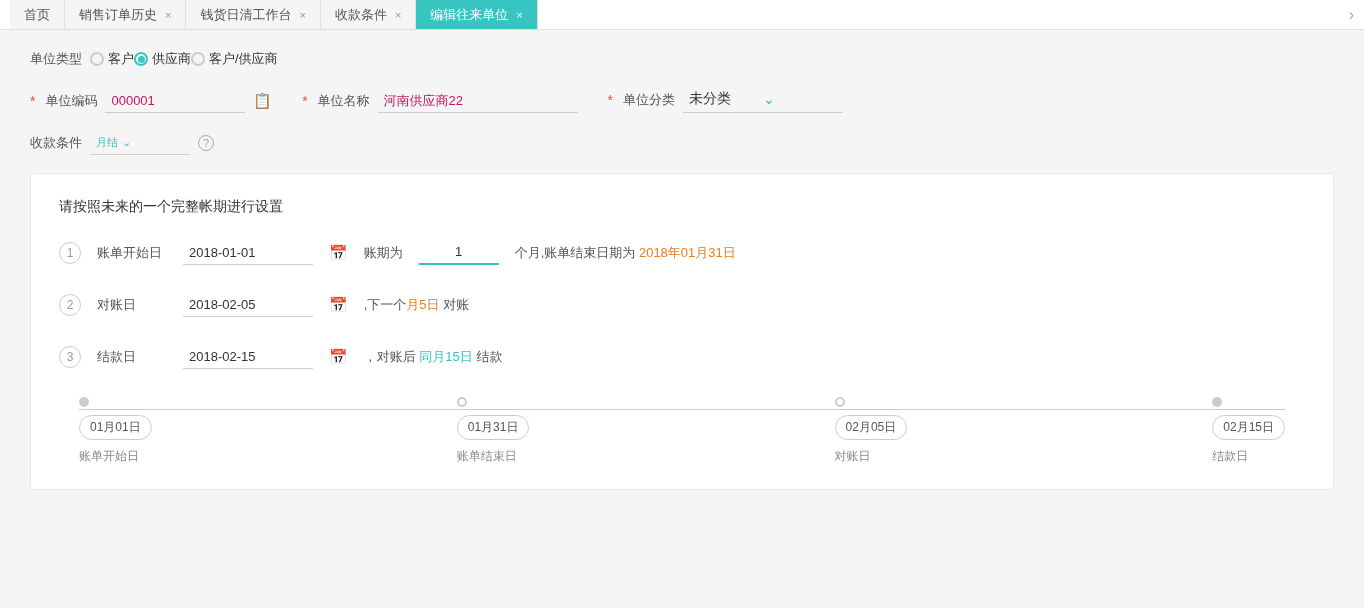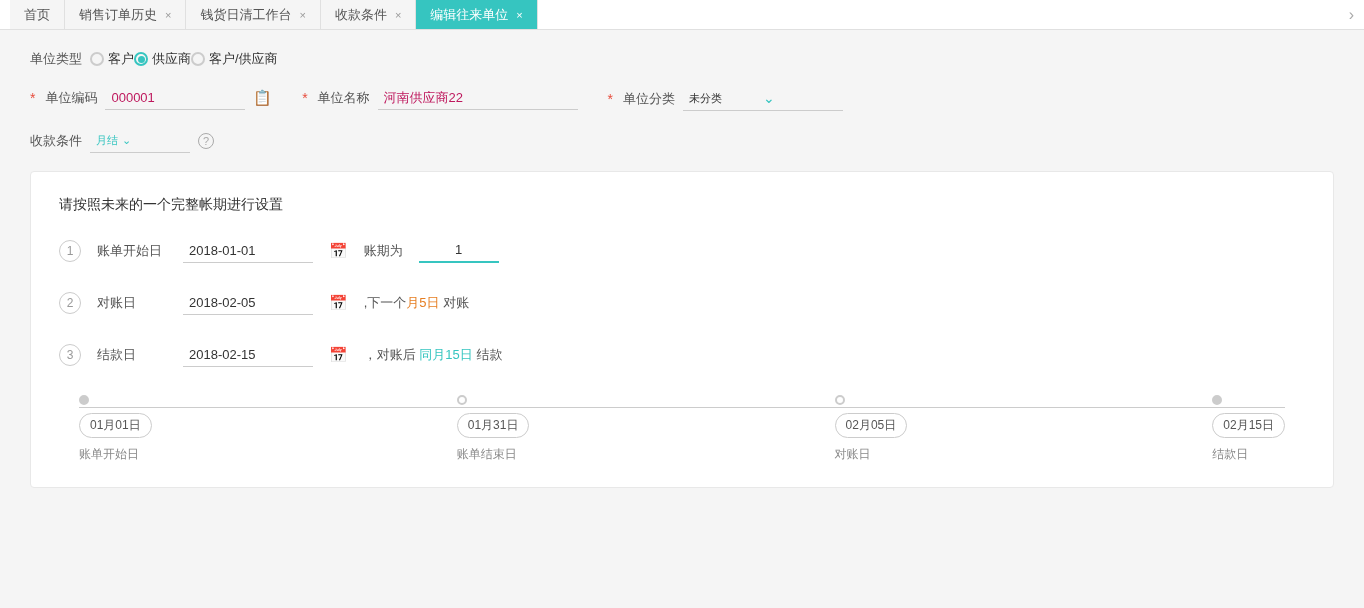--- a/index.html
+++ b/index.html
@@ -50,21 +50,21 @@
     
     .main-content {
       padding: 20px 30px;
       background: #f5f5f5;
       min-height: calc(100vh - 40px);
     }
 
     
     .form-row {
       display: flex;
-      align-items: flex-start;
+      align-items: flex-end;
       margin-bottom: 18px;
       gap: 30px;
     }
     .form-field {
       display: flex;
       align-items: center;
       gap: 8px;
     }
     .form-field label {
       color: #555;
@@ -149,21 +149,21 @@
     .select-dropdown {
       display: flex;
       align-items: center;
       border-bottom: 1px solid #ccc;
       padding: 4px 6px;
       min-width: 160px;
       cursor: pointer;
     }
     .select-dropdown span {
       flex: 1;
-      font-size: 11px;
+      font-size: 14px;
       color: #333;
     }
     .select-dropdown .arr {
       color: #36c5c0;
       font-size: 14px;
     }
 
     .help-icon {
       width: 16px;
       height: 16px;
@@ -396,20 +396,23 @@
       <div class="step-number">
         <span>1</span>
       </div>
       <span class="step-label">账单开始日</span>
       <input type="text" class="step-value" value="2018-01-01" style="">
       <span class="calendar-icon">📅</span>
       <span class="step-desc">
         <span>账期为</span>
       </span>
       <input type="text" class="step-period-input" value="1" style="">
+      <span class="step-desc">
+        <span>个月,账单结束日期为 </span><span class="highlight-orange">2018年01月31日</span>
+      </span>
     </div>
 
     <div class="step-row">
       <div class="step-number">
         <span>2</span>
       </div>
       <span class="step-label">对账日</span>
       <input type="text" class="step-value" value="2018-02-05" style="">
       <span class="calendar-icon">📅</span>
       <span class="step-desc">

